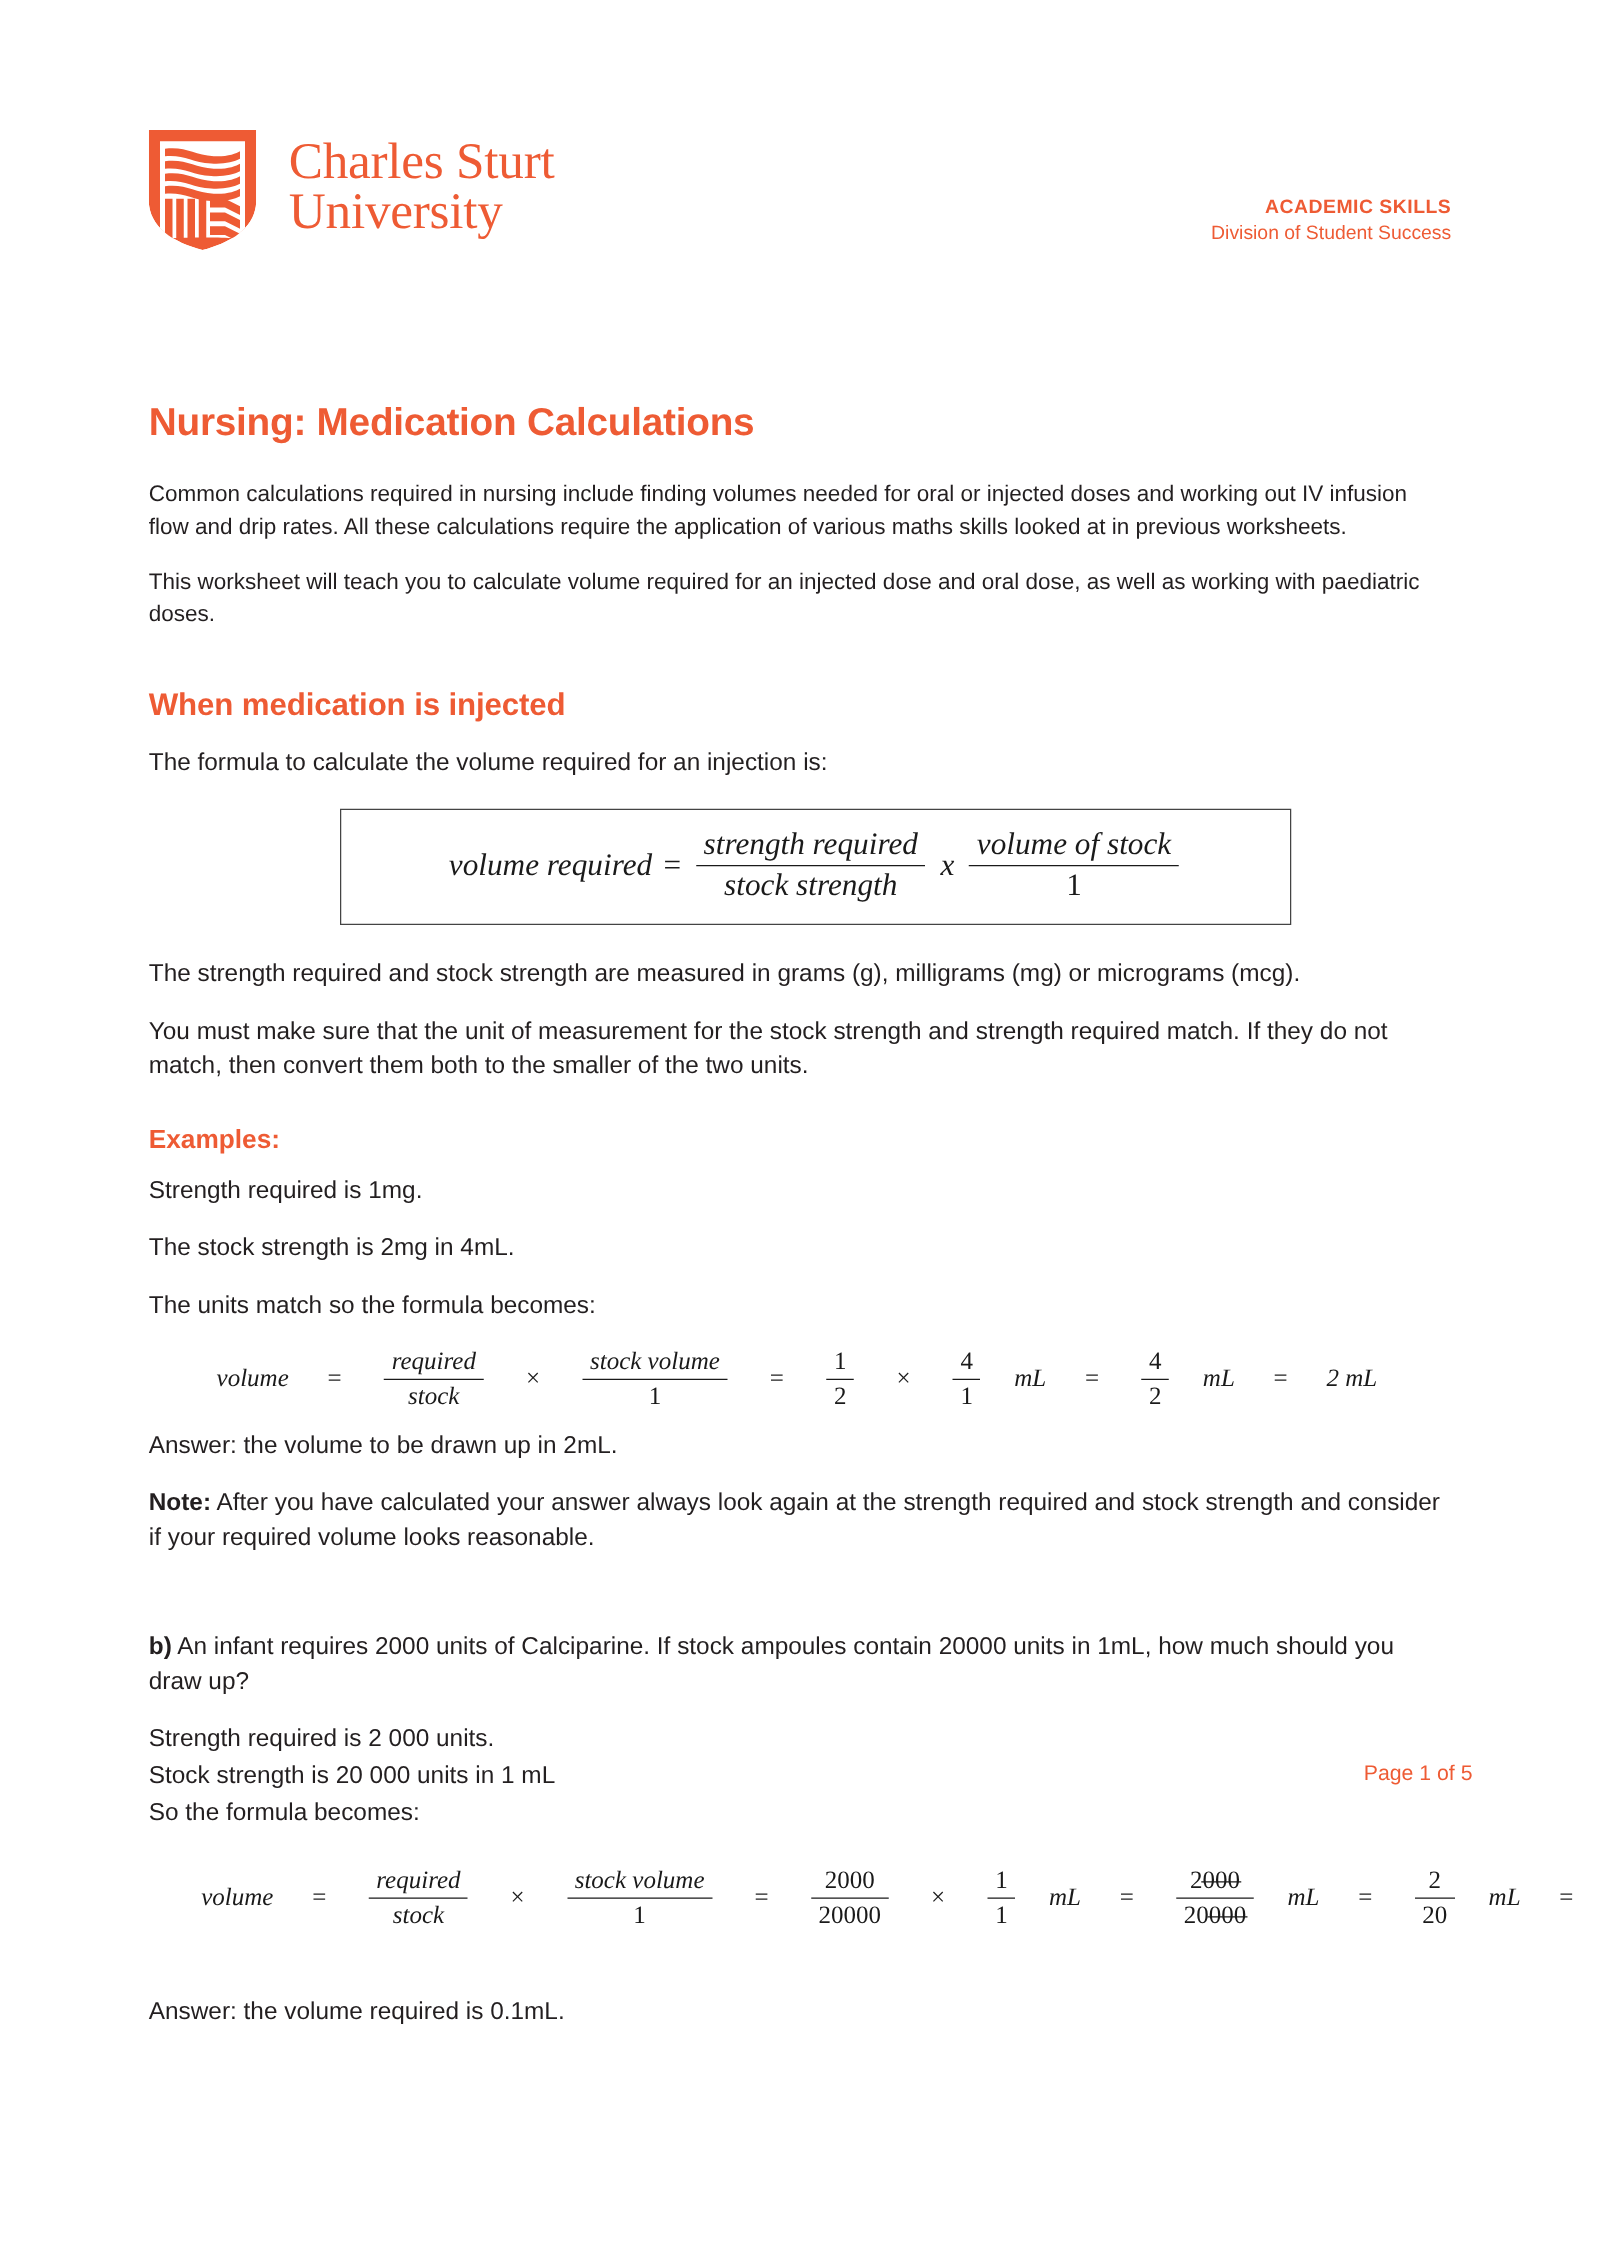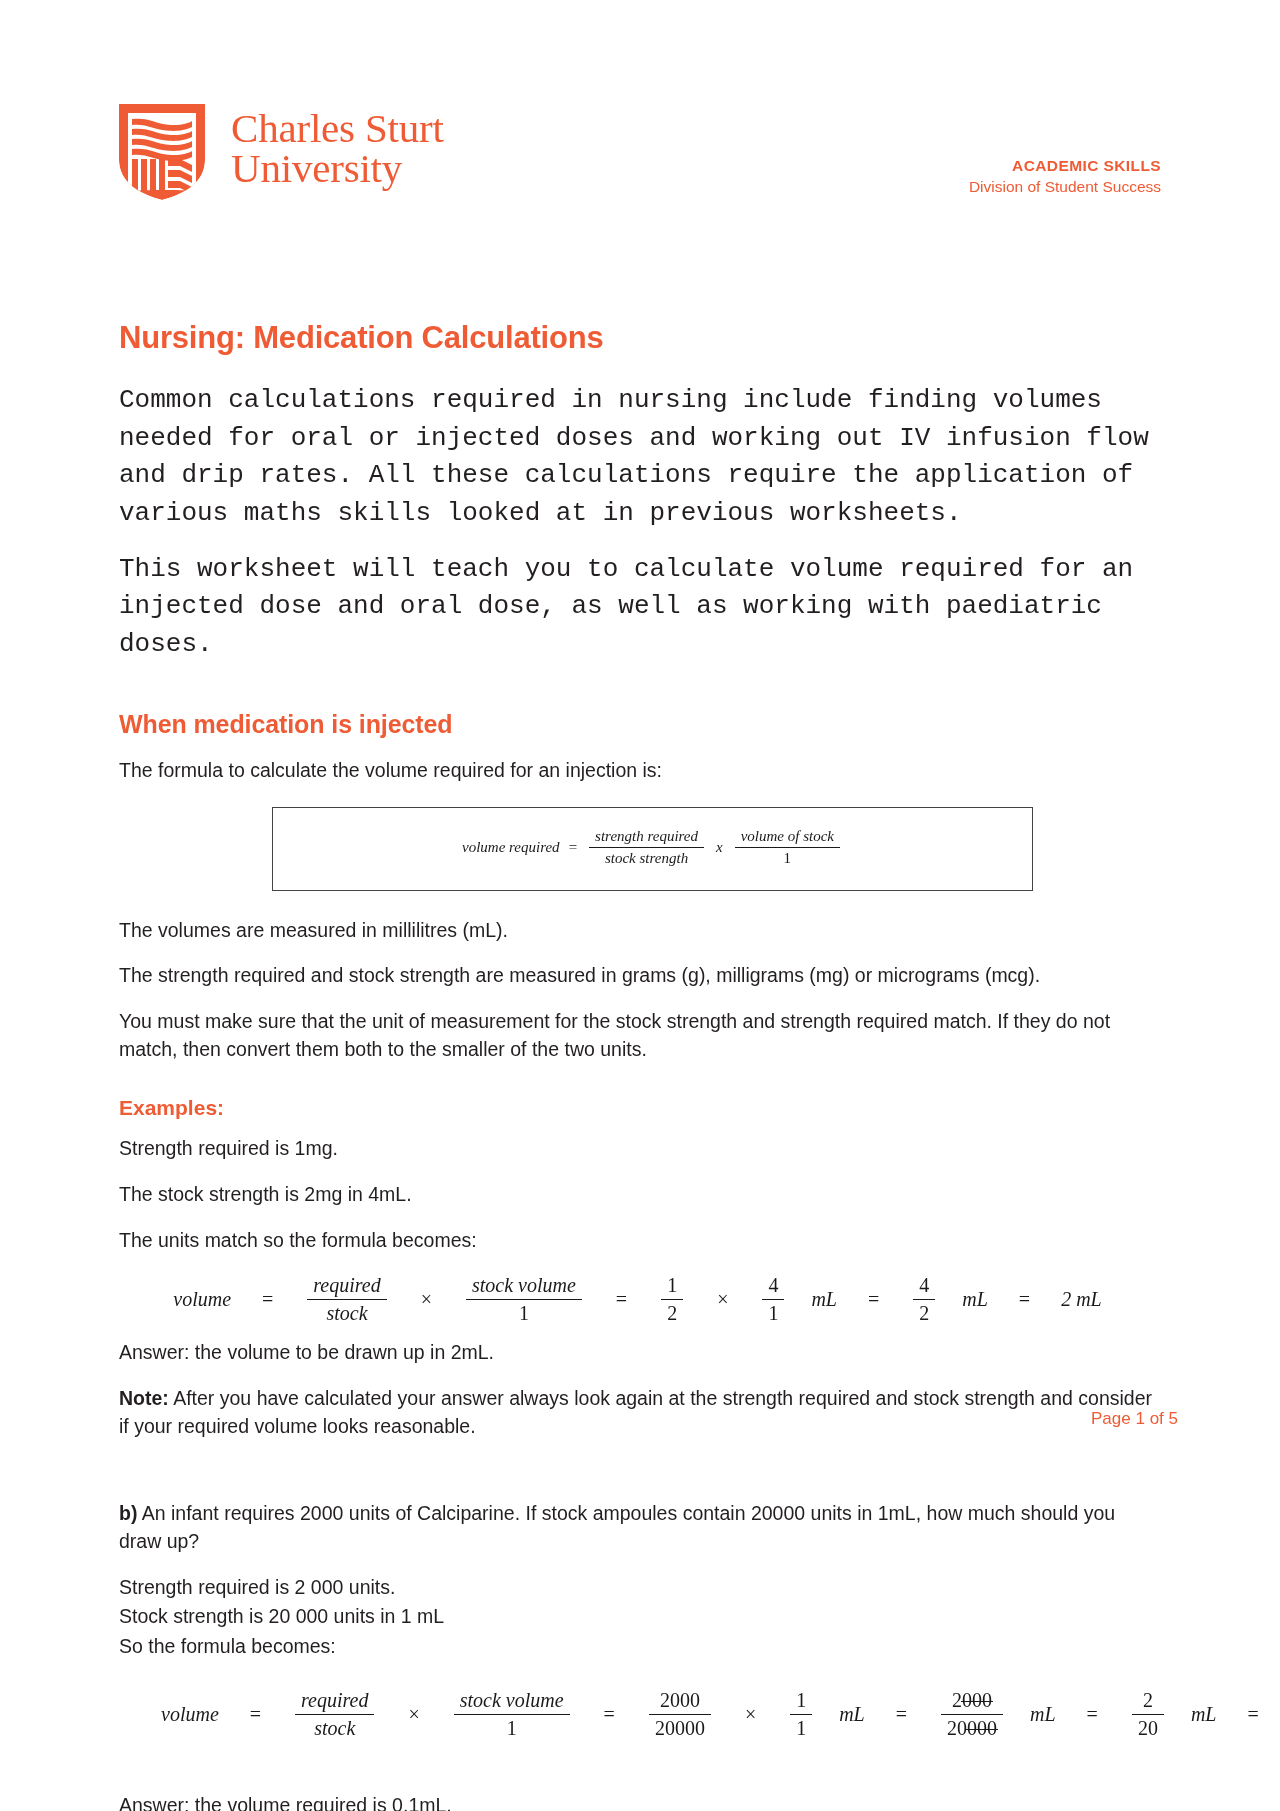--- a/index.html
+++ b/index.html
@@ -102,40 +102,40 @@
     font-weight: bold;
     margin: 33px 0 15px 0;
   }
   p.para {
     font-size: 19.5px;
     line-height: 1.42;
     margin: 0 0 18px 0;
     color: #231f20;
   }
   p.tight { margin-bottom: 14px; }
-  p.lead { font-size: 26px; line-height: 1.45; font-family: Liberation Mono, monospace; }
+  p.lead { font-size: 18px; line-height: 1.45; }
   p.multiline { }
   .bold { font-weight: bold; }
 
   
   .formula-box {
     border: 1.5px solid #444;
     margin: 22px 0 26px 0;
     margin-left: 153px;
     margin-right: 123px;
     padding: 14px 18px 16px 18px;
     display: flex;
     justify-content: center;
     align-items: center;
     min-height: 52px;
   }
   .math {
     font-family: "Liberation Serif", serif;
     font-style: italic;
-    font-size: 15px;
+    font-size: 25px;
     color: #1a1a1a;
     display: inline-flex;
     align-items: center;
     white-space: nowrap;
   }
   .math .op {
     font-style: italic;
     padding: 0 9px;
   }
   .math .opn { font-style: normal; padding: 0 9px; }
@@ -295,21 +295,20 @@
           <span class="den">stock strength</span>
         </span>
         <span class="op">x</span>
         <span class="frac">
           <span class="num">volume of stock</span>
           <span class="den upright">1</span>
         </span>
       </span>
     </div>
 
-    <p class="para">The volumes are measured in millilitres (mL).</p>
     <p class="para">The strength required and stock strength are measured in grams (g), milligrams (mg) or micrograms (mcg).</p>
     <p class="para">You must make sure that the unit of measurement for the stock strength and strength required match. If they do not match, then convert them both to the smaller of the two units.</p>
 
     <h3 class="sub-title">Examples:</h3>
 
     <p class="para">Strength required is 1mg.</p>
     <p class="para">The stock strength is 2mg in 4mL.</p>
     <p class="para">The units match so the formula becomes:</p>
 
     <div class="math-row eq-a">

